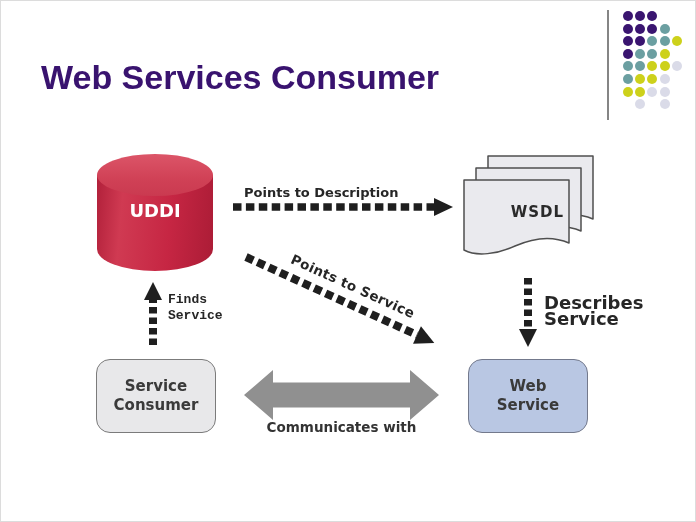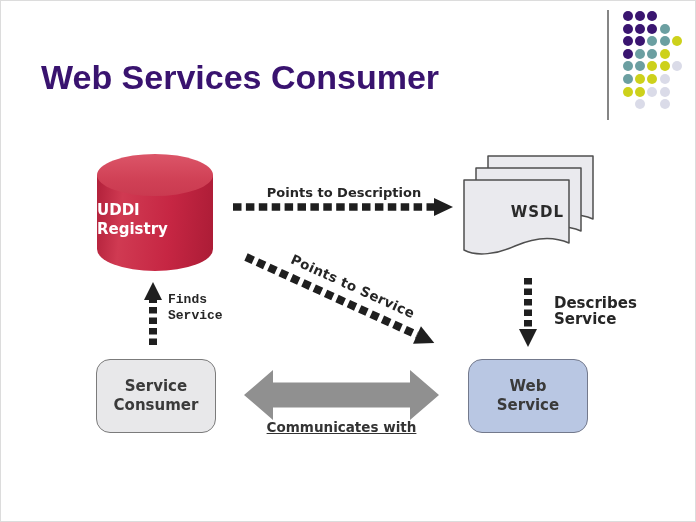--- a/index.html
+++ b/index.html
@@ -27,45 +27,45 @@
        font-weight:bold;color:#262626;}
   .diagram-svg{position:absolute;left:0;top:0;}
 
   
   .uddi{position:absolute;left:96px;top:153px;width:116px;height:117px;}
   .cyl-body{position:absolute;left:0;top:21px;width:116px;height:96px;
             background:linear-gradient(95deg,#b1203a 0%,#d03a52 22%,#c62643 62%,#ab1c36 100%);
             border-radius:0 0 58px 58px / 0 0 22px 22px;}
   .cyl-top{position:absolute;left:0;top:0;width:116px;height:42px;border-radius:50%;
            background:linear-gradient(180deg,#dc5568 0%,#d04156 60%,#ca3a50 100%);}
-  .cyl-label{position:absolute;left:0;top:47px;width:100%;text-align:left;
+  .cyl-label{position:absolute;left:0;top:47px;width:100%;text-align:center;
              font-family:"DejaVu Sans","Liberation Sans",sans-serif;
-             font-weight:bold;font-size:15px;line-height:19px;color:#fff;}
+             font-weight:bold;font-size:18px;line-height:19px;color:#fff;}
 
   
   .node-box{position:absolute;width:120px;height:74px;border-radius:14px;
             box-sizing:border-box;border:1.6px solid #7b7b7b;
             display:flex;flex-direction:column;justify-content:center;
             text-align:center;font-family:"DejaVu Sans","Liberation Sans",sans-serif;
             font-weight:bold;font-size:15px;line-height:19px;color:#3a3a3a;}
   .service-consumer{left:95px;top:358px;background:#e8e8ea;}
   .web-service{left:467px;top:358px;background:#b9c7e3;border-color:#73798c;}
 
   
-  .ptd-label{left:243px;top:184px;width:200px;text-align:center;font-size:13px;}
+  .ptd-label{left:243px;top:184px;width:200px;font-size:13px;}
   .pts-label{left:352px;top:285px;transform:translate(-50%,-50%) rotate(24.5deg);
              font-size:13.5px;letter-spacing:0.3px;white-space:nowrap;}
   .finds-label{left:167px;top:291px;font-size:13px;line-height:16px;font-family:Liberation Mono, monospace;}
-  .describes-label{left:543px;top:294px;font-size:15px;line-height:16px;margin-left:10px;}
+  .describes-label{left:543px;top:294px;font-size:18px;line-height:16px;}
   .wsdl-label{left:468px;top:202px;width:95px;text-align:right;
               font-size:15px;letter-spacing:1px;color:#2a2a2a;}
   .soap-label{left:272px;top:385px;width:137px;text-align:center;
               font-size:15px;letter-spacing:1px;color:#fff;}
   .soap-caption{left:240px;top:418px;width:201px;text-align:center;
-                font-size:13.5px;line-height:16px;color:#333;text-decoration:underline;}
+                font-size:13.5px;line-height:16px;color:#333;}
 </style>
 </head>
 <body>
 
 <div class="slide">
 
   <h1 class="title">Web Services Consumer</h1>
 
   <div class="decor-line"></div>
   <div class="dot-grid">
@@ -108,21 +108,20 @@
     </g>
 
     <polygon fill="#909090" points="243,394 272,369 272,381.5 409,381.5 409,369 438,394 409,419 409,406.5 272,406.5 272,419"></polygon>
   </svg>
 
   <div class="uddi">
     <div class="cyl-body"></div>
     <div class="cyl-top"></div>
     <div class="cyl-label">
       <div>UDDI</div>
-      <div>Registry</div>
     </div>
   </div>
 
   <div class="lbl wsdl-label">WSDL</div>
 
   <div class="node-box service-consumer">
     <div>Service</div>
     <div>Consumer</div>
   </div>
 

